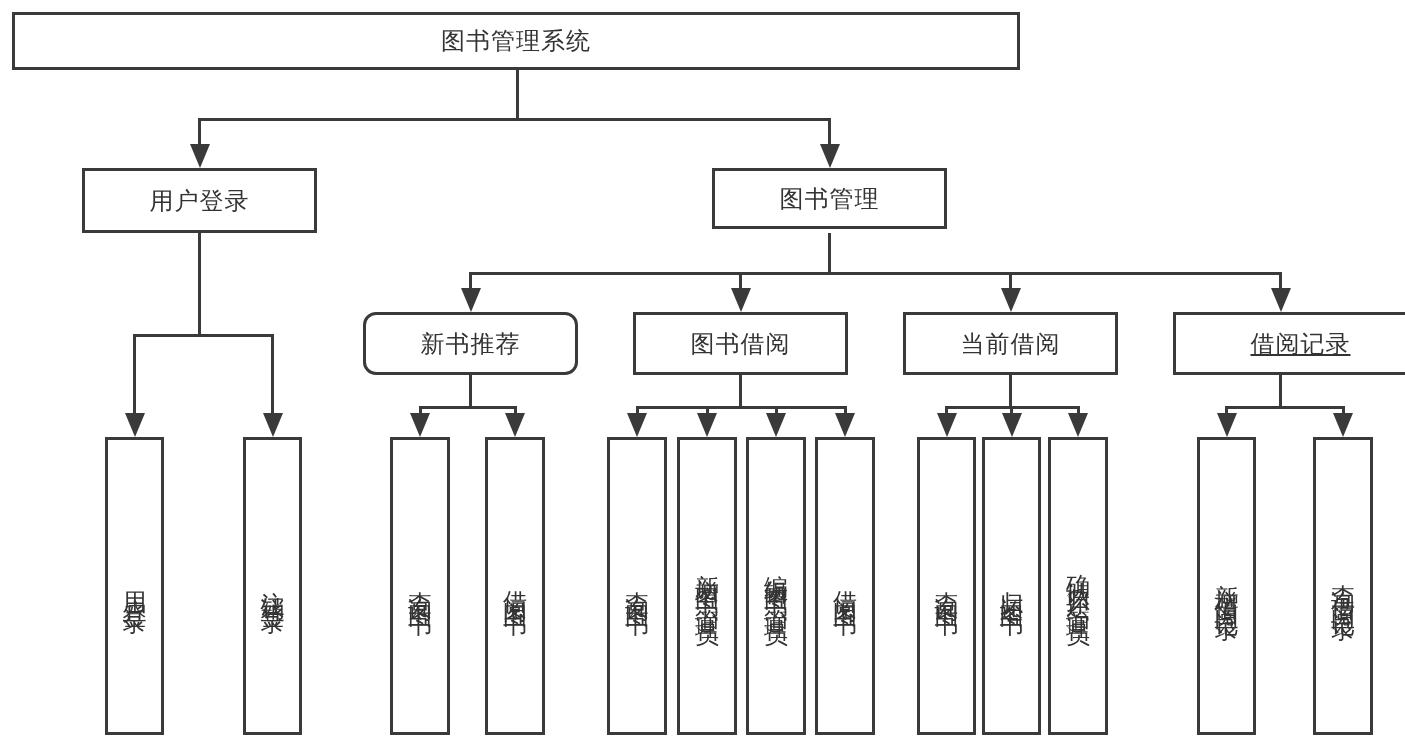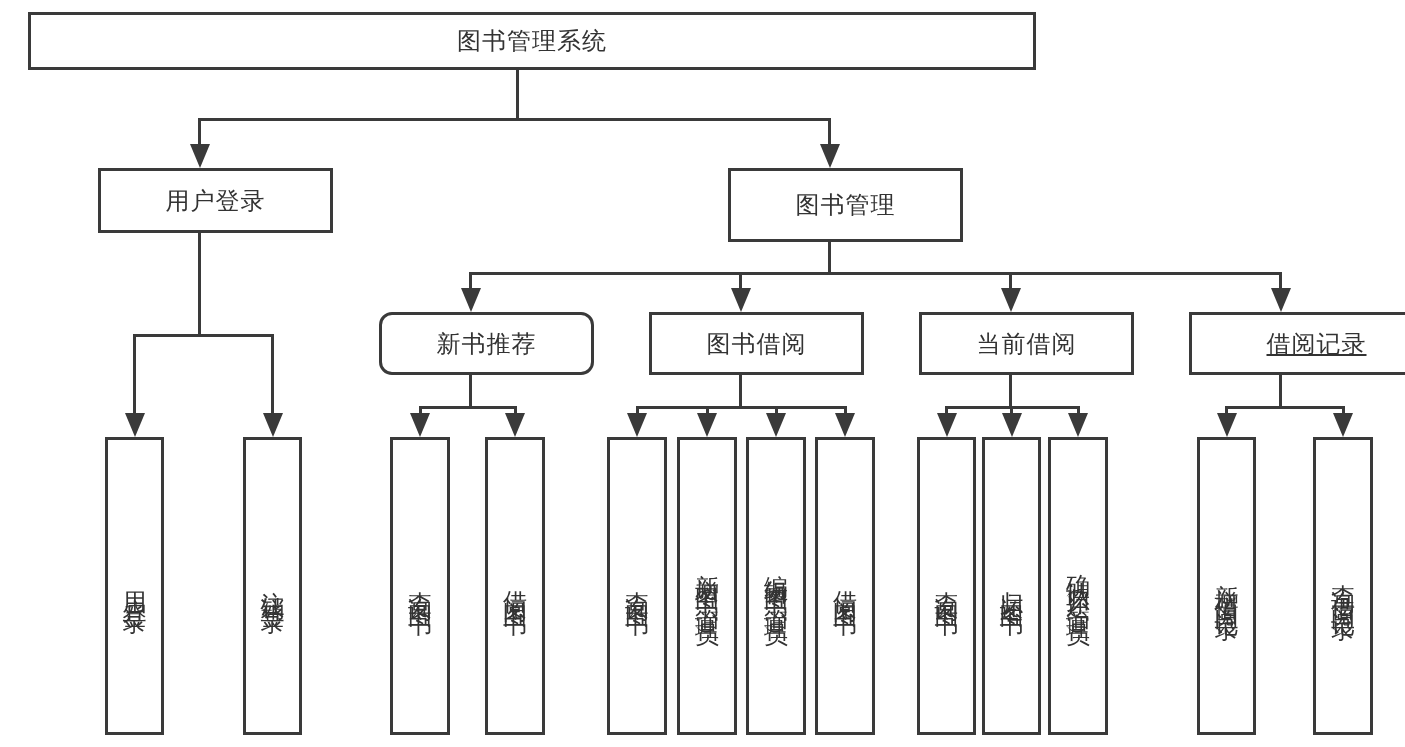--- a/index.html
+++ b/index.html
@@ -16,21 +16,20 @@
     background: #ffffff;
     border: 3px solid #3a3a3a;
     box-sizing: border-box;
     display: flex;
     align-items: center;
     justify-content: center;
     color: #333333;
     font-size: 24px;
     letter-spacing: 1px;
     z-index: 2;
-    margin-left: 16px;
   }
   .leaf {
     position: absolute;
     top: 437px;
     height: 298px;
     background: #ffffff;
     border: 3px solid #3a3a3a;
     box-sizing: border-box;
     display: flex;
     align-items: center;
@@ -80,21 +79,21 @@
     <div class="hline" style="left:198px; top:118px; width:633px;"></div>
     <div class="vline" style="left:198px; top:118px; height:26px;"></div>
     <div class="ahead" style="left:189.5px; top:144px;"></div>
     <div class="vline" style="left:828px; top:118px; height:26px;"></div>
     <div class="ahead" style="left:819.5px; top:144px;"></div>
   </div>
 
   <div class="box" style="left:82px; top:168px; width:235px; height:65px;">
     <span>用户登录</span>
   </div>
-  <div class="box" style="left:712px; top:168px; width:235px; height:74px;">
+  <div class="box" style="left:712px; top:168px; width:235px; height:61px;">
     <span>图书管理</span>
   </div>
 
   <div>
     <div class="vline" style="left:198px; top:233px; height:101px;"></div>
     <div class="hline" style="left:133px; top:334px; width:141px;"></div>
     <div class="vline" style="left:133px; top:334px; height:79px;"></div>
     <div class="ahead" style="left:124.5px; top:413px;"></div>
     <div class="vline" style="left:271px; top:334px; height:79px;"></div>
     <div class="ahead" style="left:262.5px; top:413px;"></div>

